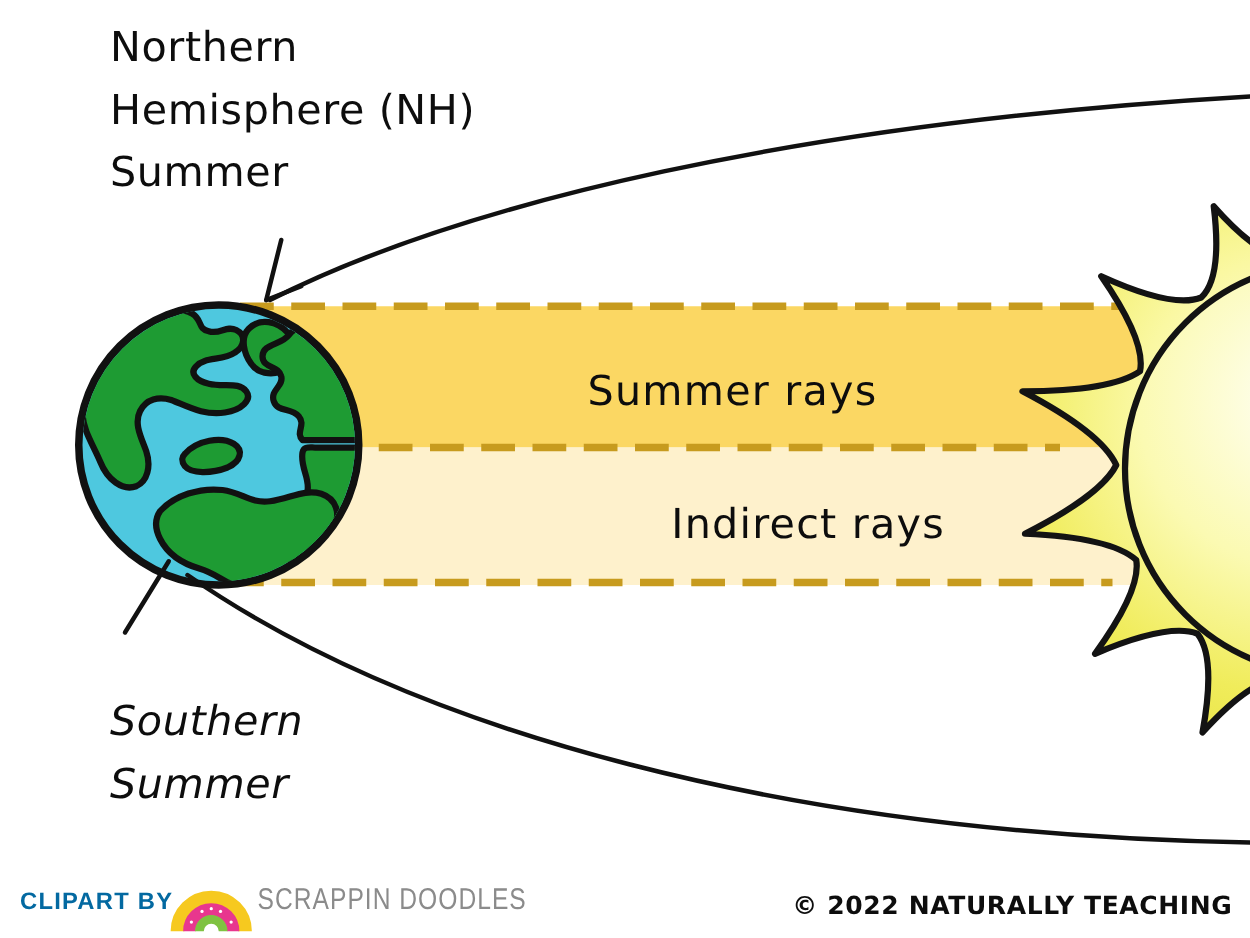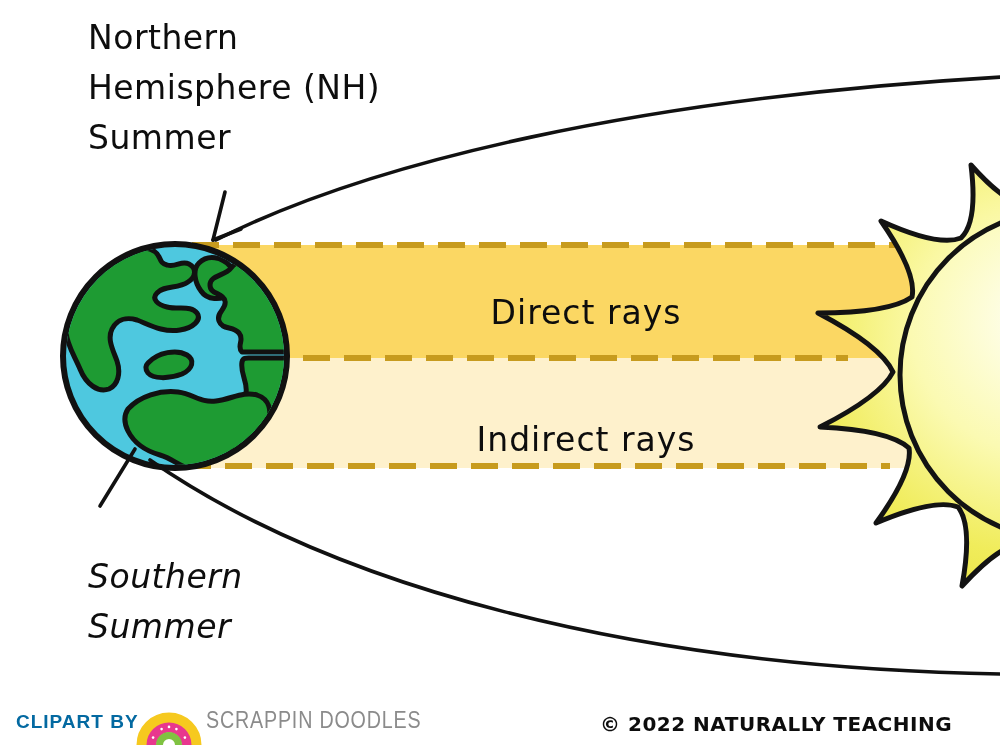--- a/index.html
+++ b/index.html
@@ -6,27 +6,27 @@
   body{width:1000px;height:750px;background:#ffffff;overflow:hidden;
        font-family:"DejaVu Sans",sans-serif;}
   .stage{position:relative;width:1000px;height:655px;background:#ffffff;}
   .stage > svg.scene{position:absolute;left:0;top:0;z-index:1;}
   .lbl{position:absolute;z-index:2;color:#0d0d0d;}
   .hemi{font-size:33px;line-height:50px;letter-spacing:0.5px;}
   .nh{left:88px;top:13px;}
   .sh{left:88px;top:552px;font-style:italic;}
   .raylbl{width:340px;text-align:center;font-size:33px;letter-spacing:1px;}
   .direct{left:416px;top:293px;}
-  .indirect{left:416px;top:420px;}
+  .indirect{left:416px;top:399px;text-align:right;}
   .footer-left{left:16px;top:711px;font-family:"Liberation Sans",sans-serif;
                font-weight:bold;font-size:19px;letter-spacing:1px;color:#0369a1;}
   .brand{left:206px;top:706px;font-family:"Liberation Sans",sans-serif;
          font-size:24px;letter-spacing:1px;color:#8b8b8b;
          transform:scaleX(0.82);transform-origin:left top;white-space:nowrap;}
-  .footer-right{left:600px;top:712px;width:386px;
+  .footer-right{left:600px;top:712px;width:386px;text-align:right;
                 font-size:20px;font-weight:bold;letter-spacing:0.5px;color:#0d0d0d;}
   .rainbow{position:absolute;left:136px;top:698px;z-index:2;}
 </style>
 </head>
 <body>
 
 <div class="stage">
 
   <svg class="scene" width="1000" height="750" viewBox="0 0 1000 750">
     <defs>
@@ -120,21 +120,21 @@
     <div>Northern</div>
     <div>Hemisphere (NH)</div>
     <div>Summer</div>
   </div>
 
   <div class="lbl hemi sh">
     <div>Southern</div>
     <div>Summer</div>
   </div>
 
-  <div class="lbl raylbl direct">Direct rays</div>
+  <div class="lbl raylbl direct">Summer rays</div>
   <div class="lbl raylbl indirect">Indirect rays</div>
 
   <div class="lbl footer-left">CLIPART BY</div>
 
   <svg class="rainbow" width="66" height="48" viewBox="0 0 66 48">
     <path d="M 6,47 A 27,27 0 0 1 60,47" stroke="#F6C91F" stroke-width="11" fill="none"></path>
     <path d="M 15.5,47 A 17.5,17.5 0 0 1 50.5,47" stroke="#E8378E" stroke-width="10" fill="none"></path>
     <path d="M 23.5,47 A 9.5,9.5 0 0 1 42.5,47" stroke="#7FC241" stroke-width="7" fill="none"></path>
     <g fill="#ffffff">
       <circle cx="17.1" cy="39.6" r="1.3"></circle>

